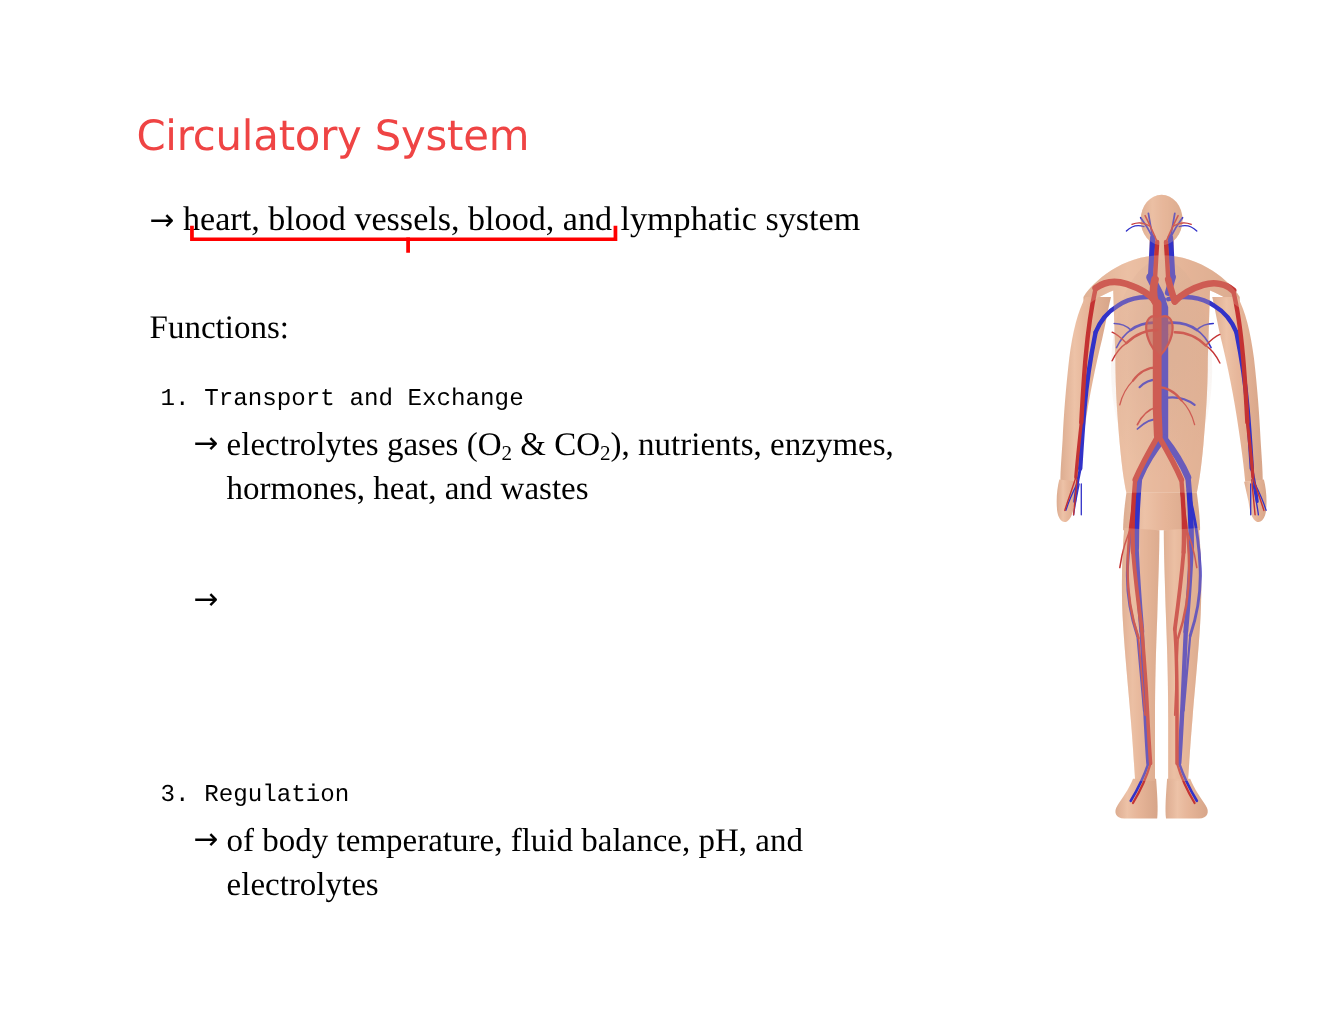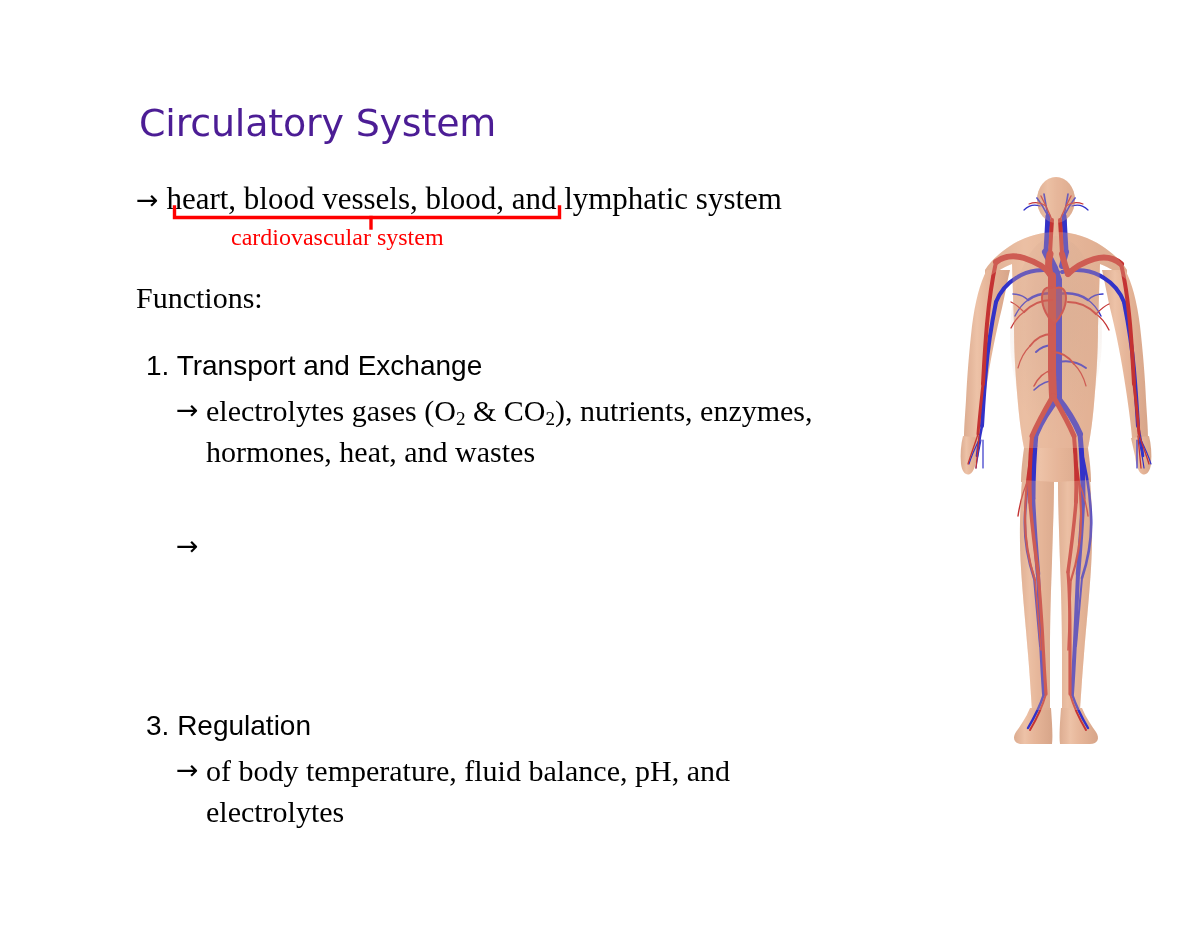--- a/index.html
+++ b/index.html
@@ -26,23 +26,22 @@
   
   .slide-title {
     position: absolute;
     left: 124px;
     top: 104px;
     font-family: "DejaVu Sans", sans-serif;
     font-size: 38px;
     font-weight: 400;
     letter-spacing: -0.2px;
     line-height: 1.05;
-    color: #4c1d95;
+    color: #ef4444;
     white-space: nowrap;
-    margin-left: 15px;
   }
 
   
   .definition-line {
     position: absolute;
     left: 136px;
     top: 170px;
     font-size: 31px;
     line-height: 1.12;
     white-space: nowrap;
@@ -91,22 +90,22 @@
   .function-block {
     position: absolute;
     left: 146px;
     width: 740px;
   }
   .function-block.b1 { top: 350px; }
   .function-block.b2 { top: 518px; }
   .function-block.b3 { top: 690px; margin-top: 20px; }
 
   .function-title {
-    font-family: Liberation Sans, sans-serif;
-    font-size: 28px;
+    font-family: Liberation Mono, monospace;
+    font-size: 22px;
     line-height: 1.16;
     white-space: nowrap;
   }
 
   .function-detail {
     position: relative;
     margin-top: 9px;
     padding-left: 30px;
     font-family: "Liberation Serif", serif;
     font-size: 30px;
@@ -151,21 +150,20 @@
     <span class="def-text">heart, blood vessels, blood, and lymphatic system</span>
   </div>
 
   <div class="bracket-wrap">
     <svg viewBox="0 0 390 26" width="390" height="26" xmlns="http://www.w3.org/2000/svg">
       <path d="M2.5,3 L2.5,13.5 L387.5,13.5 L387.5,3" fill="none" stroke="#ff0000" stroke-width="3.4" stroke-linecap="square"></path>
       <path d="M199,13.5 L199,24" fill="none" stroke="#ff0000" stroke-width="3.4" stroke-linecap="square"></path>
     </svg>
   </div>
 
-  <div class="bracket-caption" style="color:#ff0000">cardiovascular system</div>
 
   <div class="functions-heading">Functions:</div>
 
   <div class="function-block b1">
     <div class="function-title">1. Transport and Exchange</div>
     <div class="function-detail">
       <span class="arrow-glyph">→</span>
       <span class="detail-body"><span>electrolytes gases (O</span><sub>2</sub><span> &amp; CO</span><sub>2</sub><span>), nutrients, enzymes, hormones, heat, and wastes</span></span>
     </div>
   </div>

